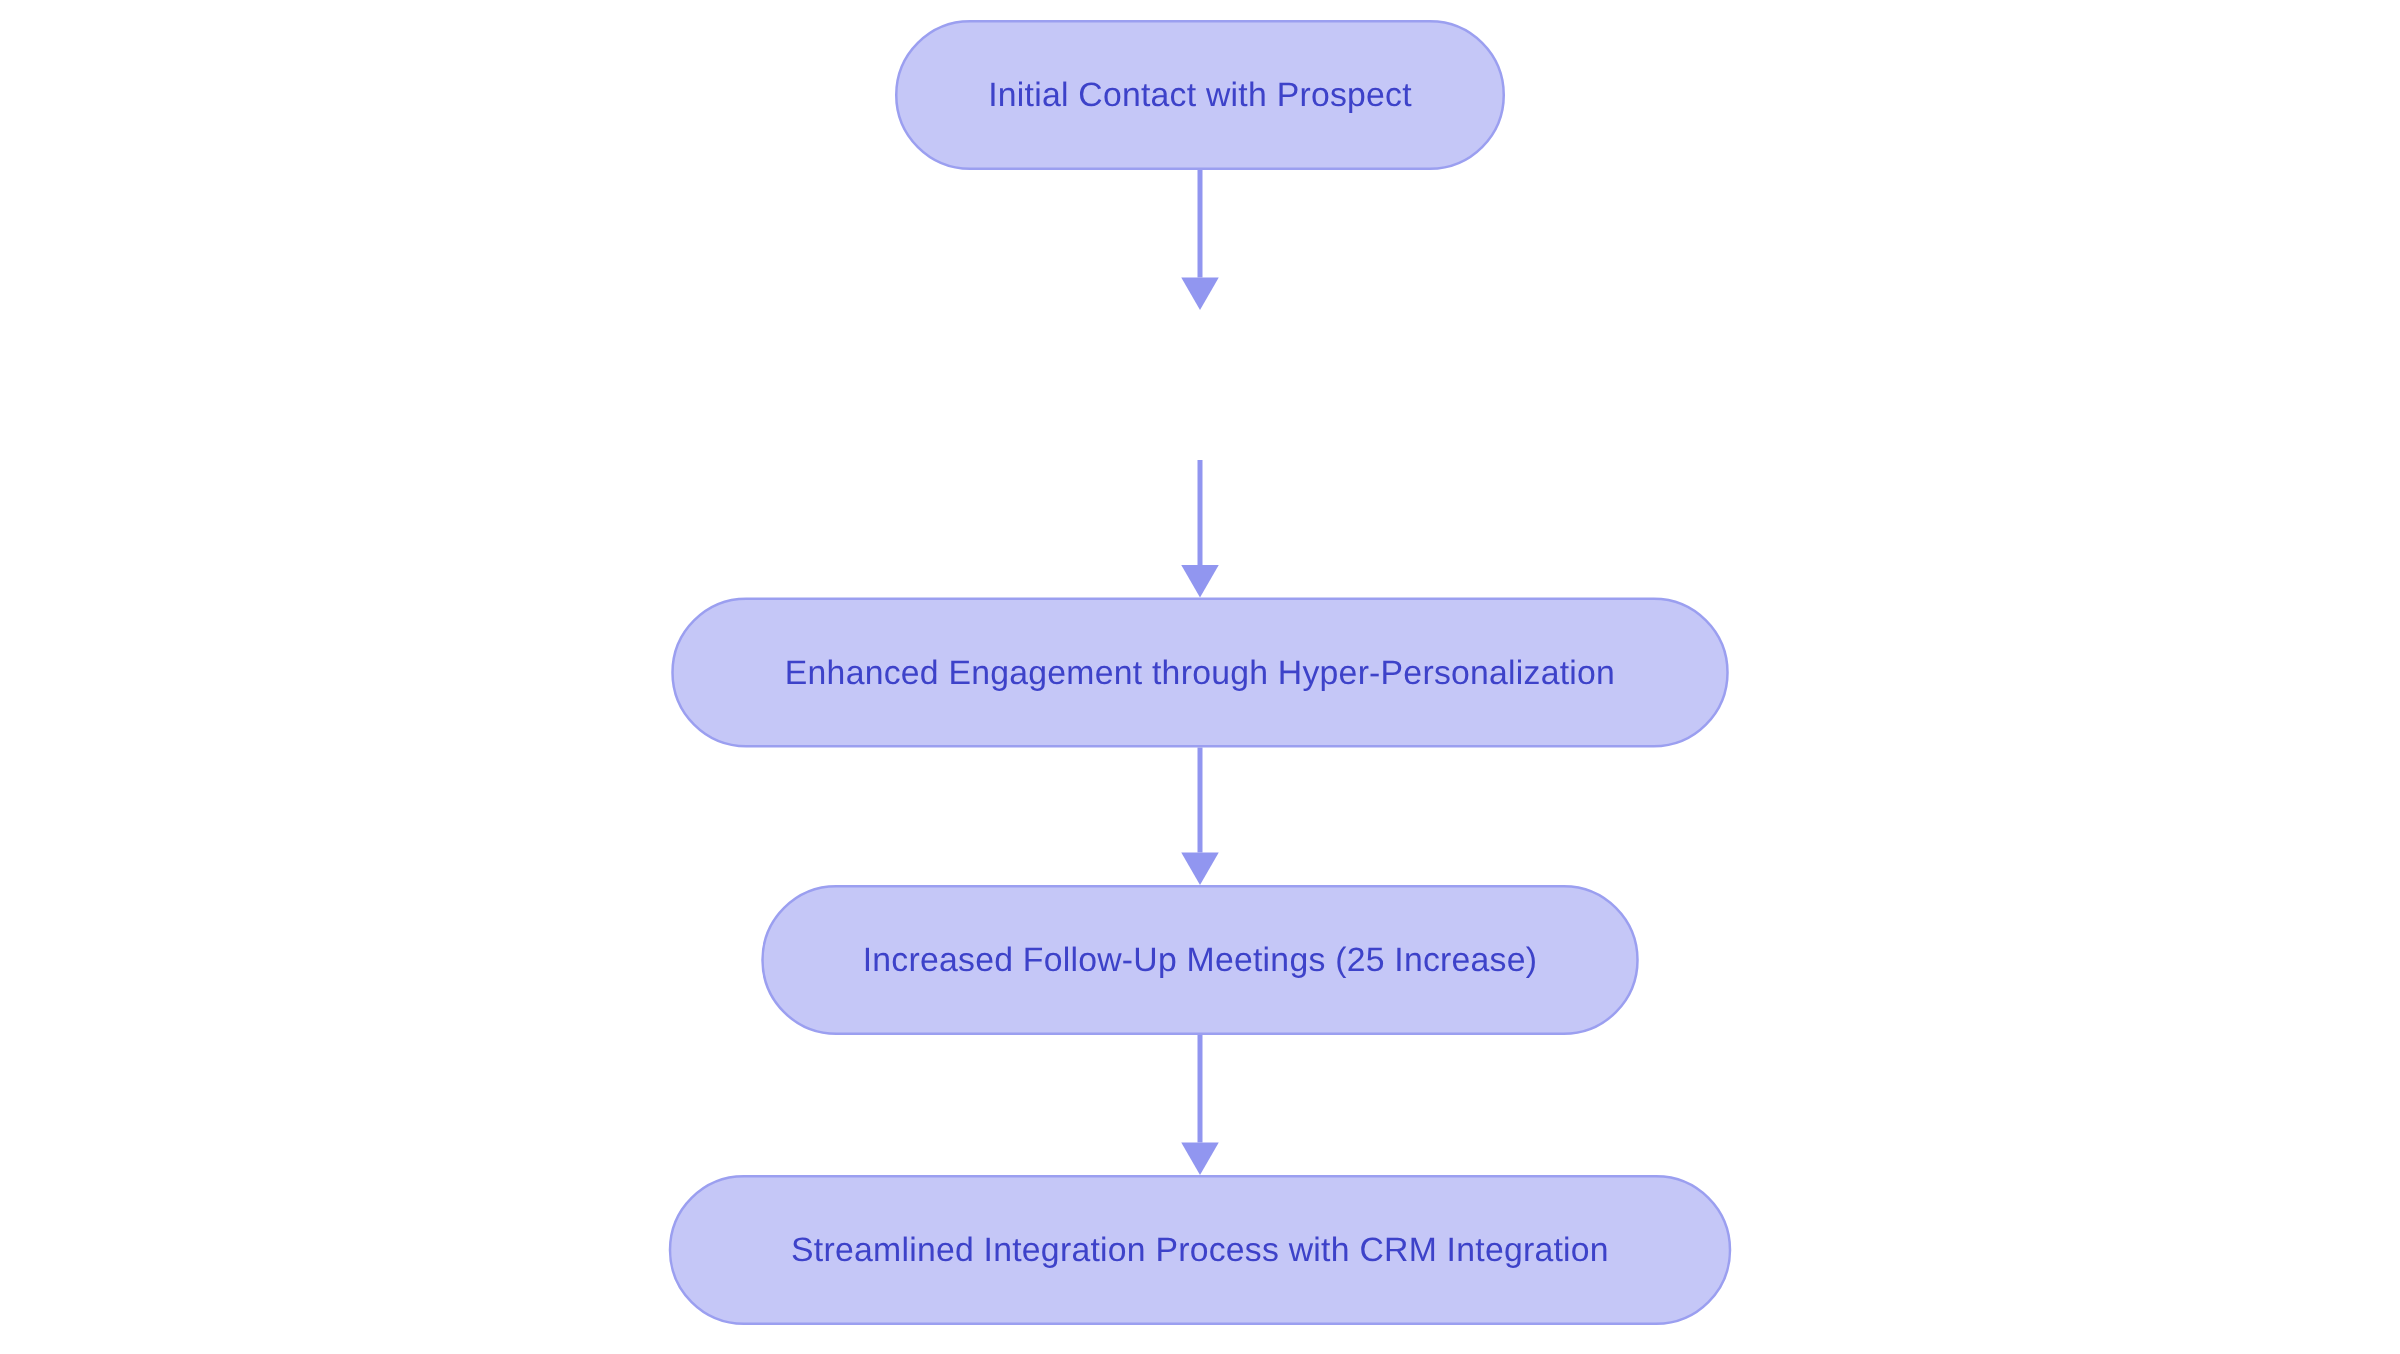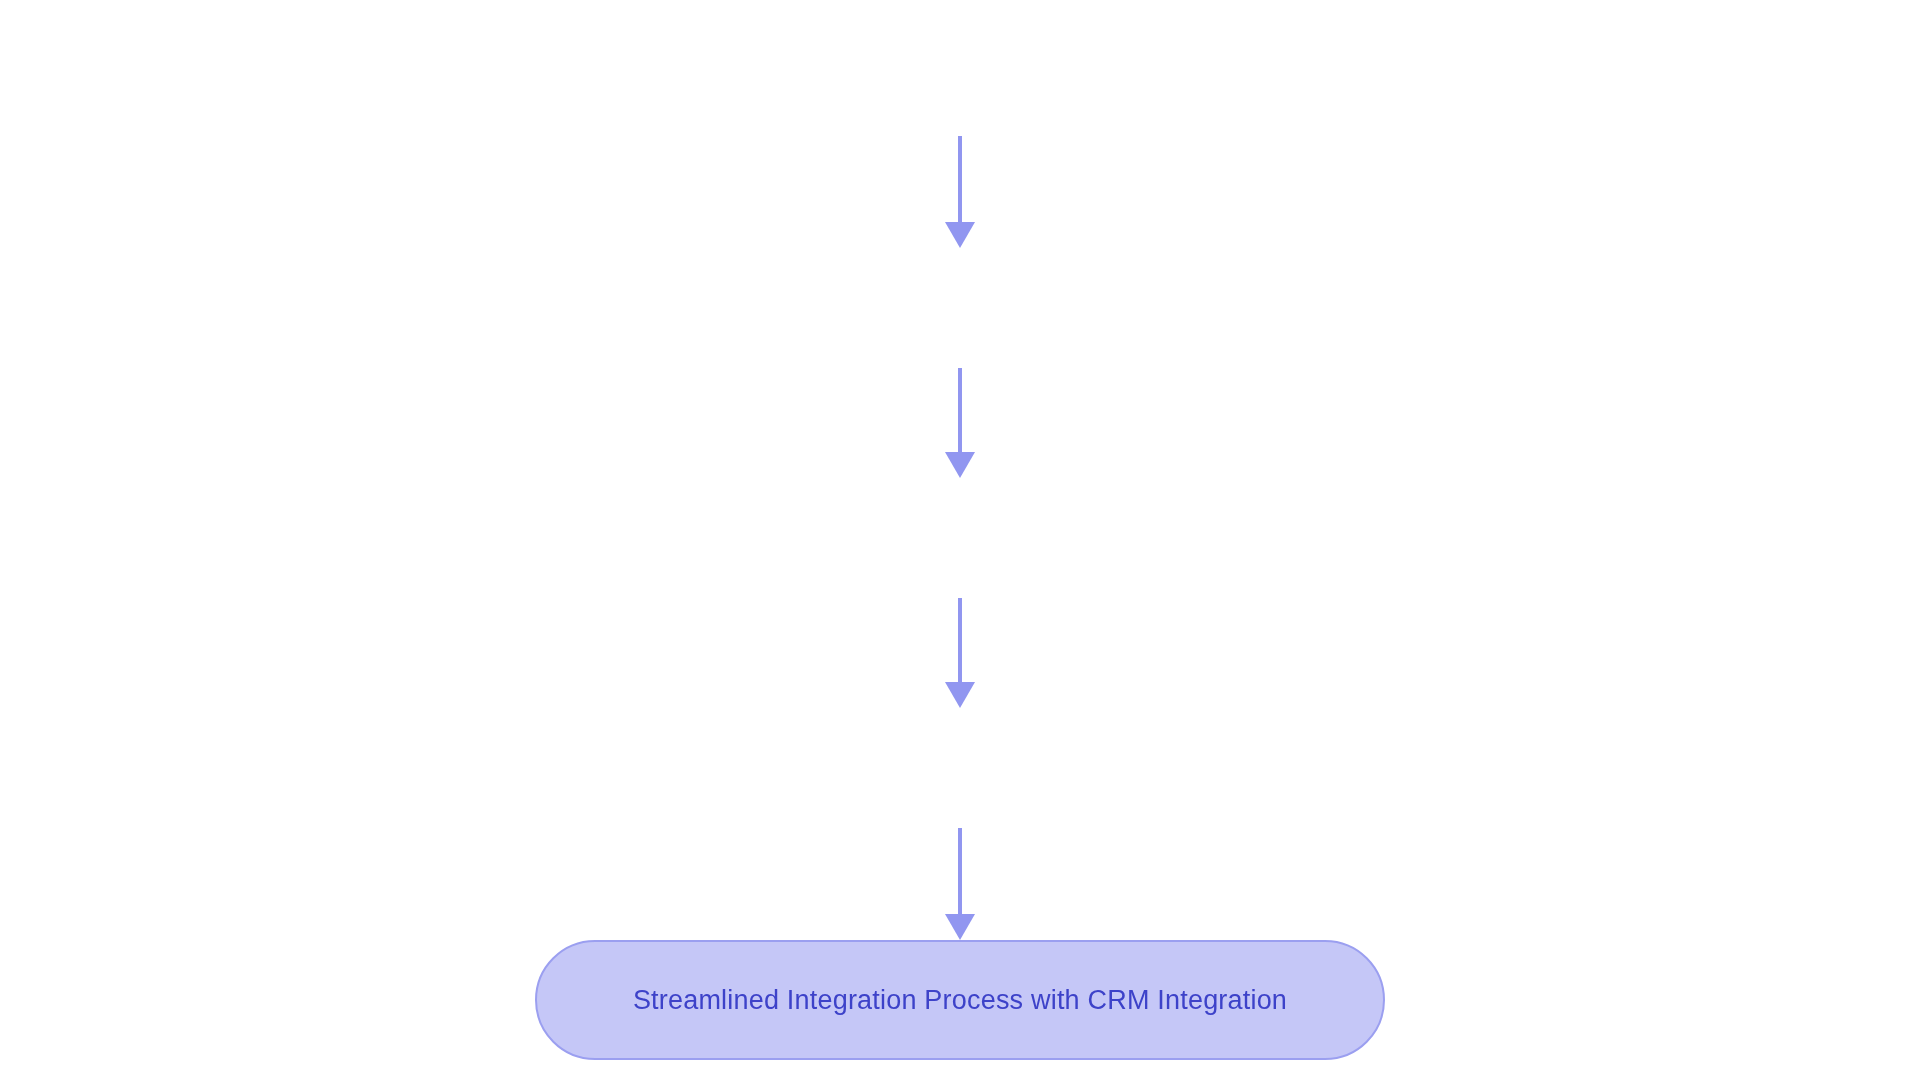--- a/index.html
+++ b/index.html
@@ -65,38 +65,47 @@
     border-left: 15px solid transparent;
     border-right: 15px solid transparent;
     border-top: 26px solid var(--arrow, #9196f0);
   }
 </style>
 </head>
 <body>
 
 <div class="canvas">
 
+  <div class="node n1">
+    <span class="node-label">Initial Contact with Prospect</span>
+  </div>
 
   <div class="arrow a1">
     <div class="arrow-shaft"></div>
     <div class="arrow-head"></div>
   </div>
 
 
   <div class="arrow a2">
     <div class="arrow-shaft"></div>
     <div class="arrow-head"></div>
   </div>
 
+  <div class="node n3">
+    <span class="node-label">Enhanced Engagement through Hyper-Personalization</span>
+  </div>
 
   <div class="arrow a3">
     <div class="arrow-shaft"></div>
     <div class="arrow-head"></div>
   </div>
 
+  <div class="node n4">
+    <span class="node-label">Increased Follow-Up Meetings (25 Increase)</span>
+  </div>
 
   <div class="arrow a4">
     <div class="arrow-shaft"></div>
     <div class="arrow-head"></div>
   </div>
 
   <div class="node n5">
     <span class="node-label">Streamlined Integration Process with CRM Integration</span>
   </div>
 

